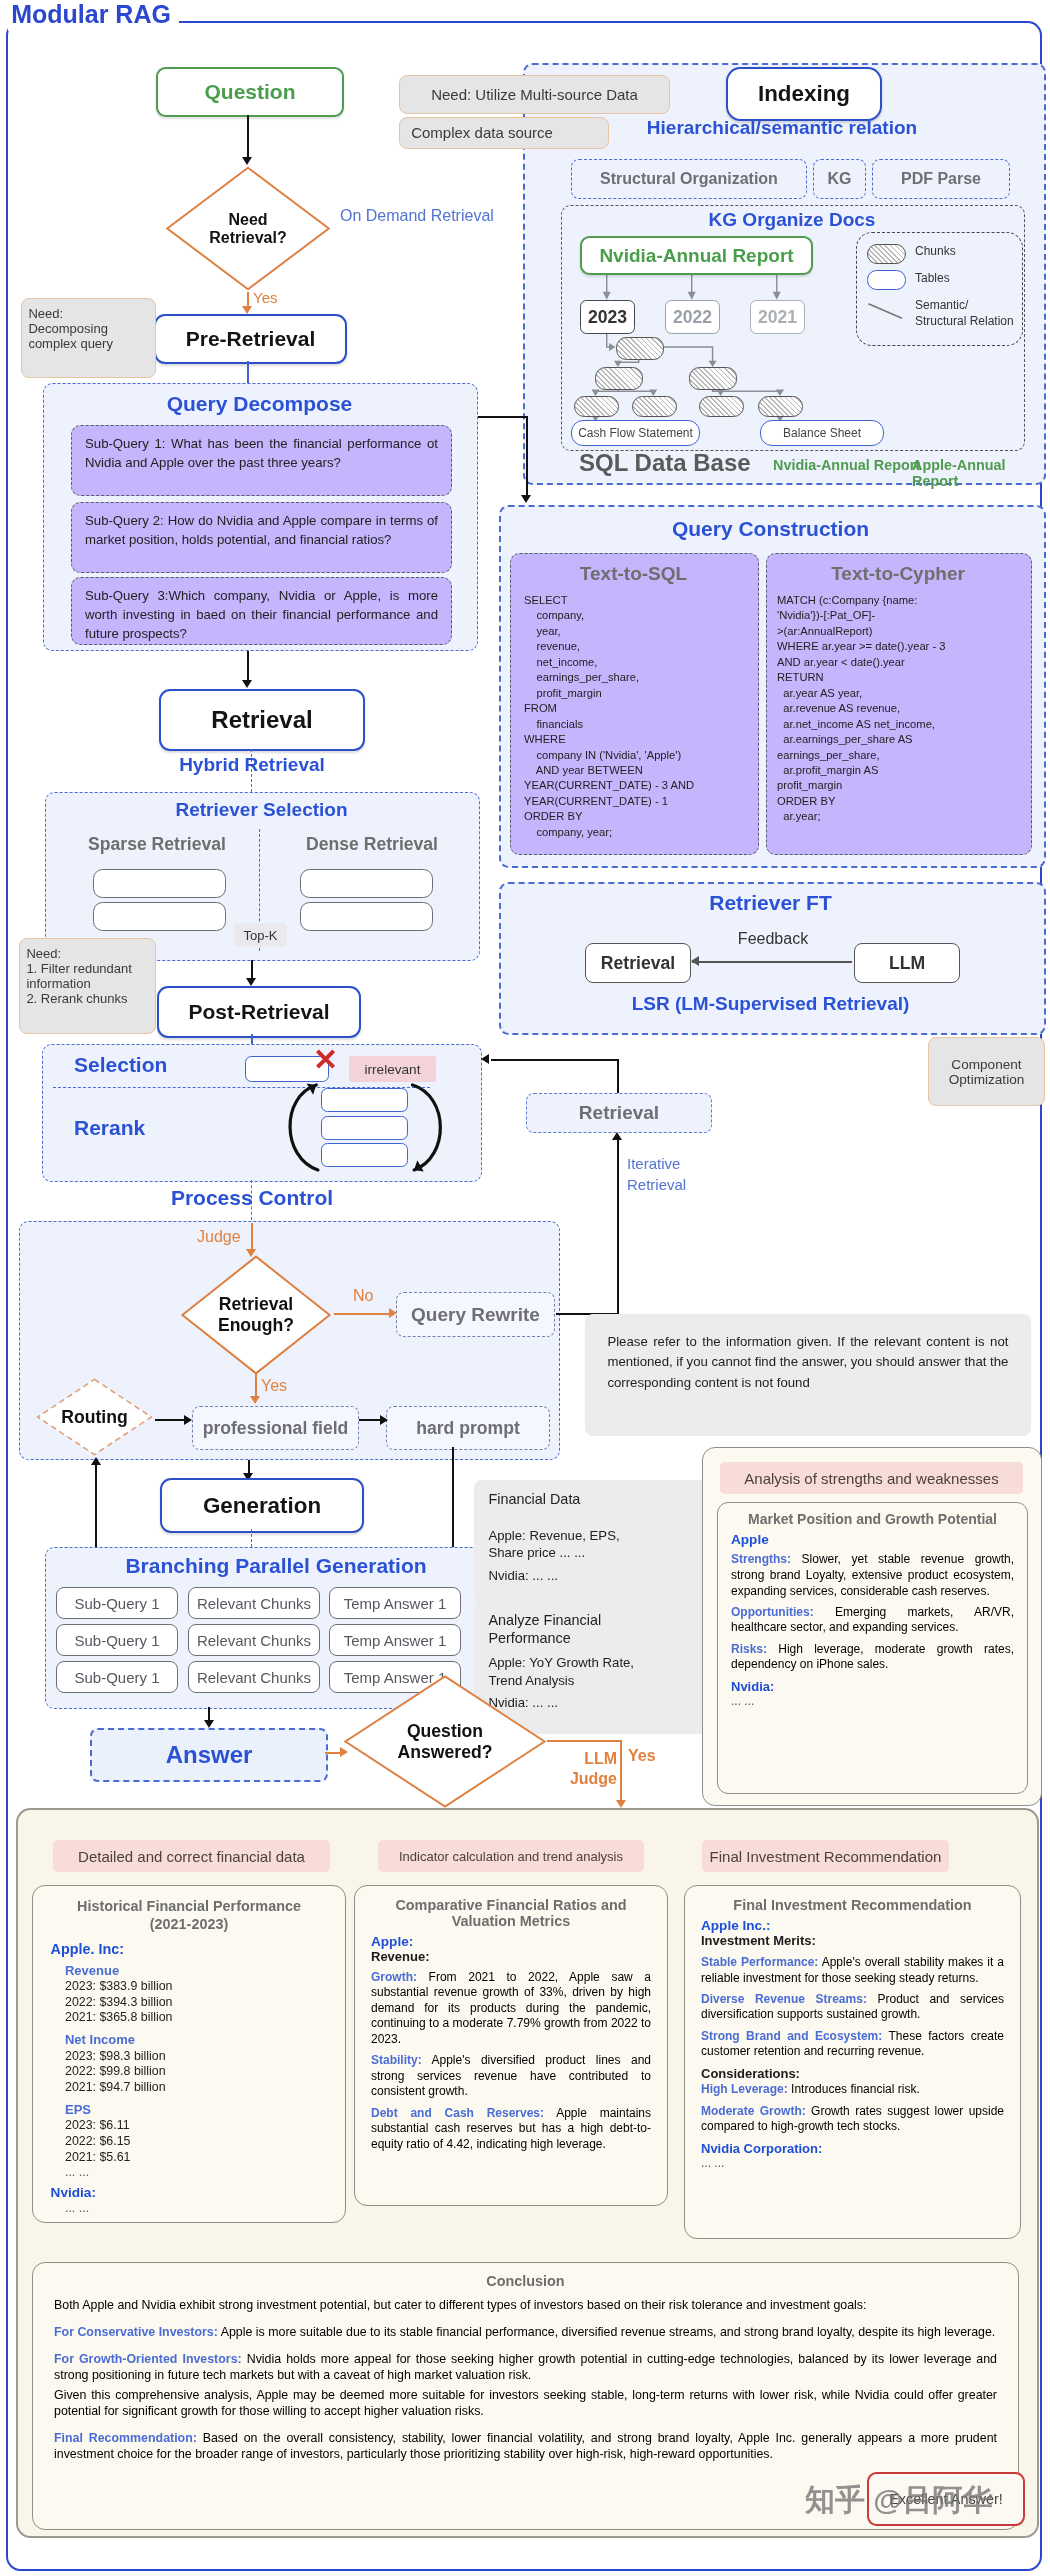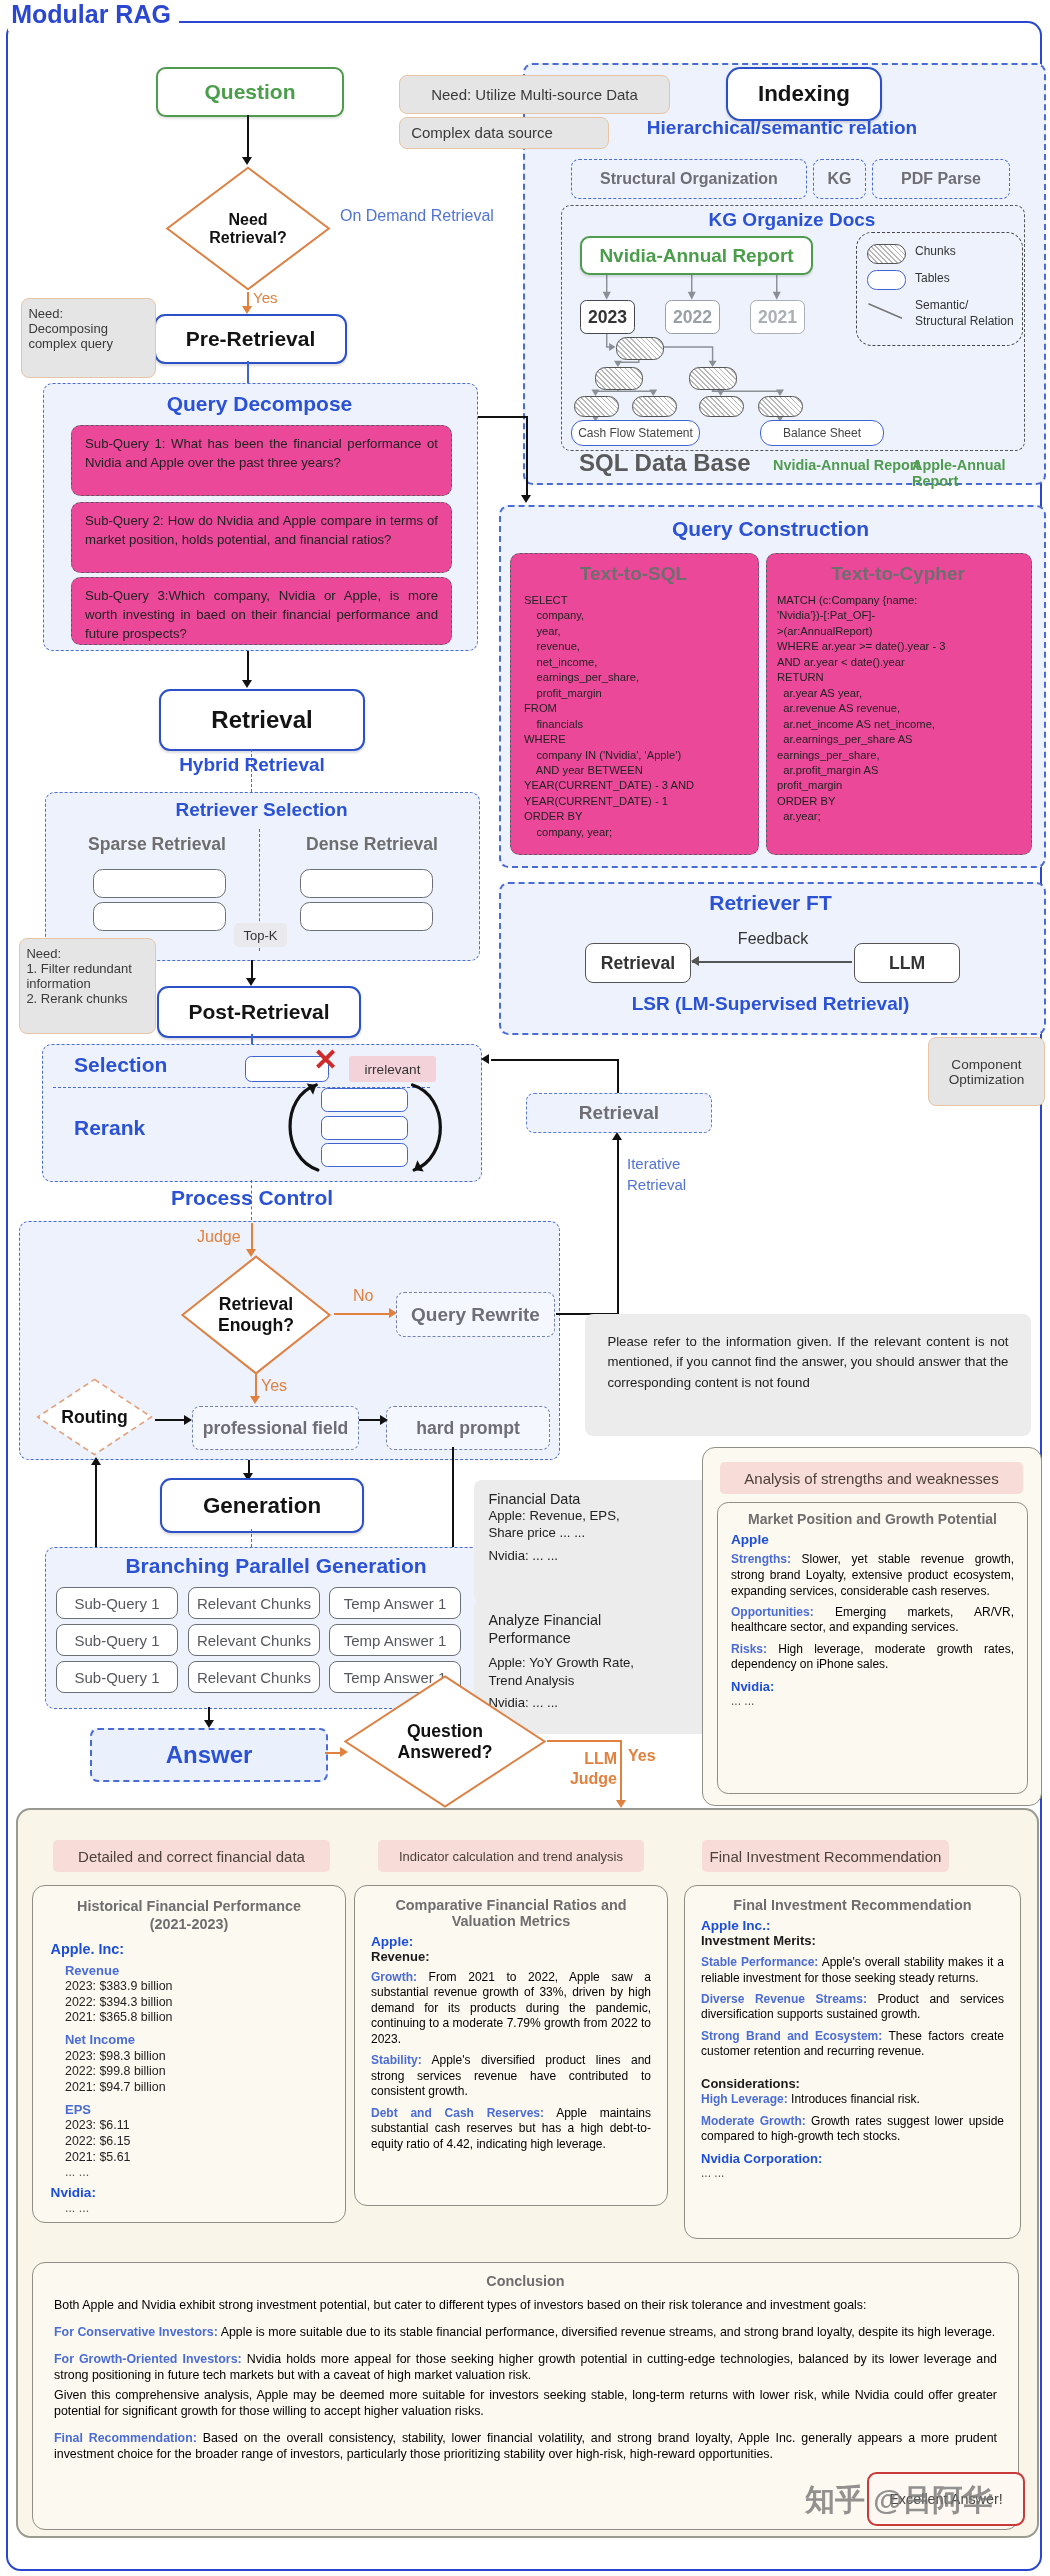--- a/index.html
+++ b/index.html
@@ -6,21 +6,21 @@
   body{width:1051px;height:2576px;position:relative;font-family:"Liberation Sans",sans-serif;background:#fff;overflow:hidden}
   .abs{position:absolute}
   .flex{display:flex;align-items:center;justify-content:center;text-align:center}
   .prel{white-space:pre-line}
   .jt{text-align:justify}
   .frame{border:2.4px solid #2b47cf;border-radius:14.4px}
   .bb{background:#fff;border:2.4px solid #2b50c8;border-radius:11.2px;font-weight:bold;color:#141414;box-shadow:0 1.6px 2.4px rgba(0,0,0,.14)}
   .bg-green{background:#fff;border:2px solid #4f9b4f;border-radius:9.6px;font-weight:bold;color:#4a9d4a;box-shadow:0 1.6px 2.4px rgba(0,0,0,.12)}
   .panel{background:#edf2fc;border:1.6px dashed #4a6bd3;border-radius:9.6px}
   .ptitle{color:#2b52d4;font-weight:bold}
-  .dbox{background:#ec4899;border:1.6px dashed #565b66;border-radius:9.6px;color:#222}
+  .dbox{background:#c4b5fd;border:1.6px dashed #565b66;border-radius:9.6px;color:#222}
   .dbox-blue{background:#f4f7fd;border:1.6px dashed #7181ae;border-radius:8px;color:#6e6e74;font-weight:bold}
   .note{background:#e5e5e5;border:1.2px solid #e7c5a4;border-radius:8px;color:#3a3a3a}
   .graybox{background:#ececec;border-radius:8px;color:#222}
   .chip{background:#fff;border:1.6px solid #6a6f78;border-radius:8px;color:#55595f}
   .bluechip{background:#fff;border:1.6px solid #3f63cf;border-radius:6.4px}
   .hatch{border:1.2px solid #555;border-radius:10.4px;background:repeating-linear-gradient(45deg,#fdfdfd 0 2.4px,#b9b9b9 2.4px 3.6px)}
   .cream{background:#fcf9f0;border:1.6px solid #8f8f85;border-radius:13px}
   .pinkh{background:#f7dcd7;border-radius:4.8px;color:#4c413c}
   .orangetxt{color:#1d4ed8;font-weight:bold}
   .graytit{color:#6e6e6e;font-weight:bold;text-align:center}
@@ -299,21 +299,21 @@
 <div class="abs chip flex" style="left:329px;top:1587px;width:130px;height:30px;font-size:15px">Temp Answer 1</div>
 <div class="abs chip flex" style="left:56px;top:1624px;width:120px;height:30px;font-size:15px">Sub-Query 1</div>
 <div class="abs chip flex" style="left:188px;top:1624px;width:130px;height:30px;font-size:15px">Relevant Chunks</div>
 <div class="abs chip flex" style="left:329px;top:1624px;width:130px;height:30px;font-size:15px">Temp Answer 1</div>
 <div class="abs chip flex" style="left:56px;top:1661px;width:120px;height:30px;font-size:15px">Sub-Query 1</div>
 <div class="abs chip flex" style="left:188px;top:1661px;width:130px;height:30px;font-size:15px">Relevant Chunks</div>
 <div class="abs chip flex" style="left:329px;top:1661px;width:130px;height:30px;font-size:15px">Temp Answer 1</div>
 
 <div class="abs graybox" style="left:474px;top:1480px;width:215px;height:101px;padding:11.2px 14.4px">
   <div style="font-size:14.4px;color:#222">Financial Data</div>
-  <div class="prel" style="font-size:13.2px;margin-top:0;line-height:1.3">Apple: Revenue, EPS,
+  <div class="prel" style="font-size:13.2px;margin-top:20px;line-height:1.3">Apple: Revenue, EPS,
 Share price ... ...</div>
   <div style="font-size:13.2px;margin-top:6.4px">Nvidia: ... ...</div>
 </div>
 <div class="abs graybox" style="left:474px;top:1600px;width:215px;height:112px;padding:11.2px 14.4px">
   <div class="prel" style="font-size:14.4px;color:#222;line-height:1.25">Analyze Financial
 Performance</div>
   <div class="prel" style="font-size:13.2px;margin-top:7.2px;line-height:1.3">Apple: YoY Growth Rate,
 Trend Analysis</div>
   <div style="font-size:13.2px;margin-top:6.4px">Nvidia: ... ...</div>
 </div>
@@ -384,21 +384,21 @@
   <div class="para" style="font-size:12px"><span class="lbl">Debt and Cash Reserves:</span> <span>Apple maintains substantial cash reserves but has a high debt-to-equity ratio of 4.42, indicating high leverage.</span></div>
 </div>
 
 <div class="abs cream" style="left:684px;top:1885px;width:337px;height:354px;padding:11.2px 16px;box-sizing:border-box">
   <div class="graytit" style="font-size:14.4px">Final Investment Recommendation</div>
   <div class="orangetxt" style="font-size:13.6px;margin-top:4.8px">Apple Inc.:</div>
   <div style="font-size:13px;font-weight:bold;color:#1a1a1a">Investment Merits:</div>
   <div class="para" style="font-size:12px;margin-top:7px"><span class="lbl">Stable Performance:</span> <span>Apple's overall stability makes it a reliable investment for those seeking steady returns.</span></div>
   <div class="para" style="font-size:12px"><span class="lbl">Diverse Revenue Streams:</span> <span>Product and services diversification supports sustained growth.</span></div>
   <div class="para" style="font-size:12px"><span class="lbl">Strong Brand and Ecosystem:</span> <span>These factors create customer retention and recurring revenue.</span></div>
-  <div style="font-size:13px;font-weight:bold;color:#1a1a1a;margin-top:16px">Considerations:</div>
+  <div style="font-size:13px;font-weight:bold;color:#1a1a1a;margin-top:6px">Considerations:</div>
   <div class="para" style="font-size:12px;margin-top:1.6px"><span class="lbl">High Leverage:</span> <span>Introduces financial risk.</span></div>
   <div class="para" style="font-size:12px"><span class="lbl">Moderate Growth:</span> <span>Growth rates suggest lower upside compared to high-growth tech stocks.</span></div>
   <div class="orangetxt" style="font-size:13px;margin-top:6.4px">Nvidia Corporation:</div>
   <div style="font-size:12px;color:#555">... ...</div>
 </div>
 
 <div class="abs cream" style="left:32px;top:2262px;width:987px;height:268px;padding:9.6px 21px;box-sizing:border-box">
   <div class="graytit" style="font-size:14.4px">Conclusion</div>
   <div class="para" style="font-size:12.4px;margin-top:8px">Both Apple and Nvidia exhibit strong investment potential, but cater to different types of investors based on their risk tolerance and investment goals:</div>
   <div class="para" style="font-size:12.4px;margin-top:11.2px"><span class="lbl">For Conservative Investors:</span> <span>Apple is more suitable due to its stable financial performance, diversified revenue streams, and strong brand loyalty, despite its high leverage.</span></div>

